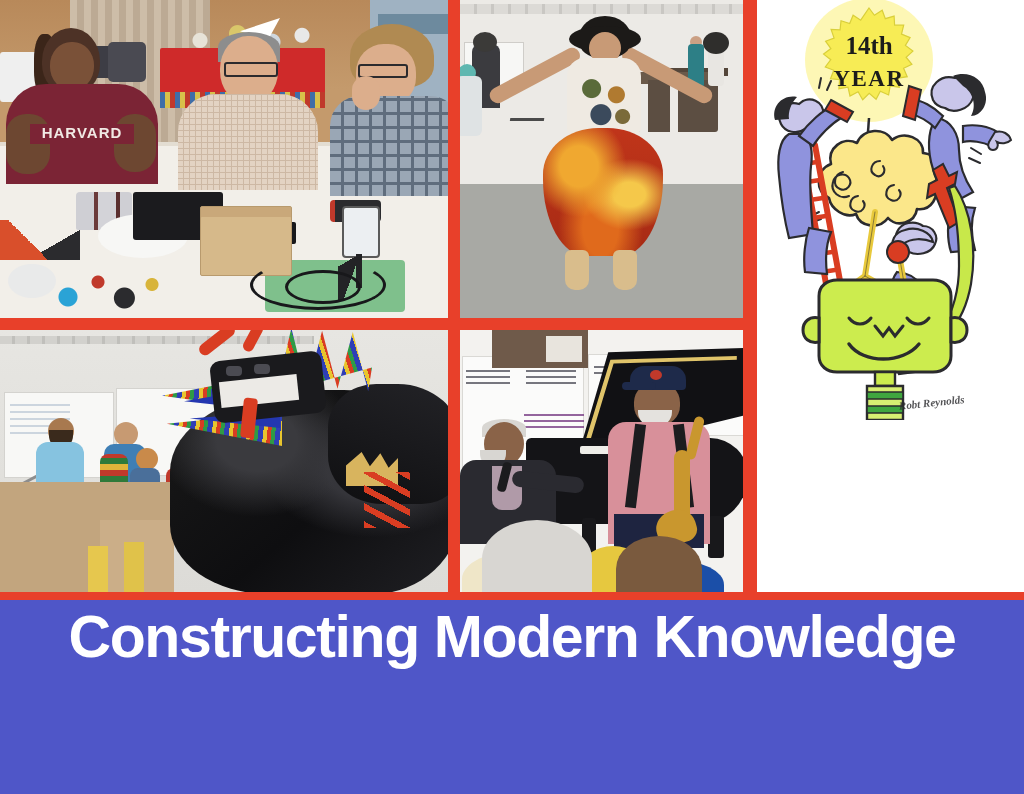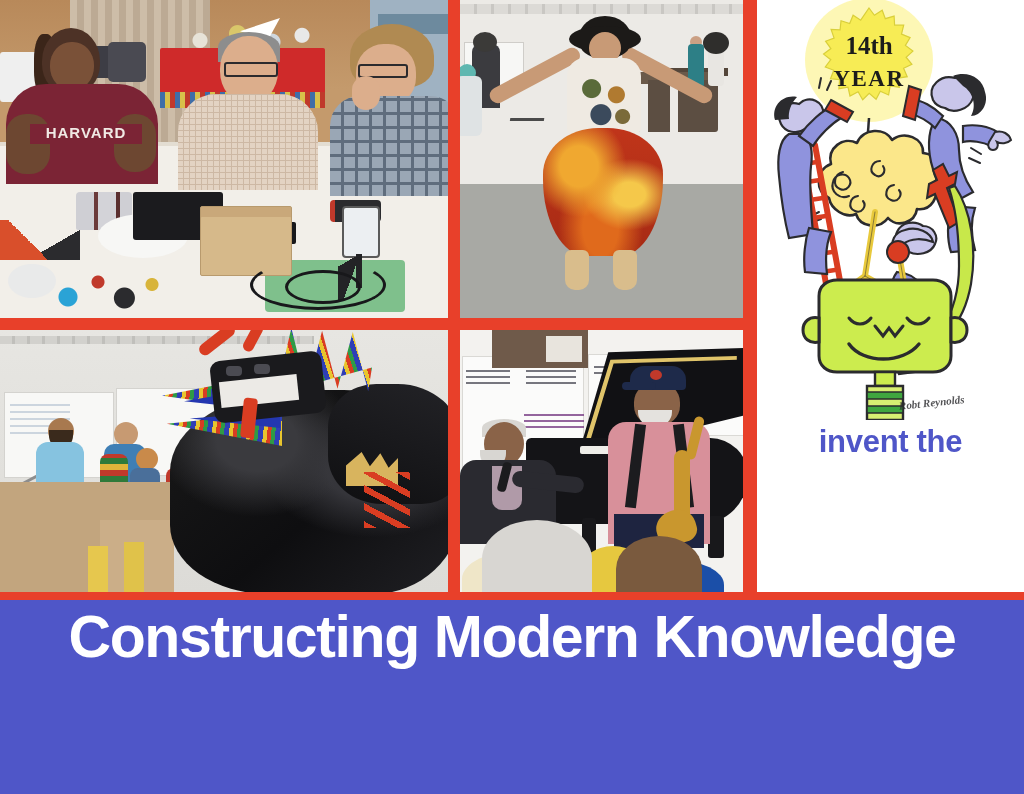--- a/index.html
+++ b/index.html
@@ -68,21 +68,21 @@
                 radial-gradient(circle at 62% 72%,#2b2b2e 0 10px,transparent 11px),
                 radial-gradient(circle at 85% 45%,#d8b43a 0 6px,transparent 7px);}
   .tl-bottle{position:absolute;left:8px;bottom:20px;width:48px;height:34px;background:#e7e9ea;border-radius:50%;opacity:.85;}
   .p1{position:absolute;left:6px;top:28px;width:152px;height:150px;}
   .p1 .head{position:absolute;left:36px;top:0;width:58px;height:66px;background:#4d3226;border-radius:50% 50% 45% 45%;}
   .p1 .face{position:absolute;left:44px;top:14px;width:44px;height:48px;background:#7a5138;border-radius:48%;}
   .p1 .hairb{position:absolute;left:28px;top:6px;width:22px;height:62px;background:#3b2519;border-radius:40%;}
   .p1 .body{position:absolute;left:0;top:56px;width:152px;height:100px;background:#7b2435;border-radius:40px 40px 0 0;}
   .p1 .arml{position:absolute;left:0;top:86px;width:44px;height:60px;background:#6d4731;border-radius:20px;}
   .p1 .armr{position:absolute;left:108px;top:86px;width:42px;height:58px;background:#6d4731;border-radius:20px;}
-  .p1 .logo{position:absolute;left:24px;top:96px;width:112px;height:20px;
+  .p1 .logo{position:absolute;left:24px;top:96px;width:104px;height:20px;
      background:#7b2435;color:#f0e9e4;font:700 15px "Liberation Sans",sans-serif;text-align:center;letter-spacing:1px;}
   .p2{position:absolute;left:178px;top:36px;width:140px;height:142px;}
   .p2 .head{position:absolute;left:42px;top:0;width:58px;height:68px;background:#dcae8c;border-radius:48%;}
   .p2 .hair{position:absolute;left:40px;top:-4px;width:62px;height:30px;background:#8d8d8d;border-radius:50% 50% 0 0;}
   .p2 .glass{position:absolute;left:46px;top:26px;width:50px;height:11px;
      border:2px solid #2b2b2e;border-radius:3px;background:transparent;}
   .p2 .body{position:absolute;left:0;top:58px;width:140px;height:96px;background:#e3d3c3;border-radius:38px 38px 0 0;}
   .p2 .stripe{position:absolute;inset:0;background:repeating-linear-gradient(90deg,transparent 0 5px,#cdb8a4 5px 6px),
      repeating-linear-gradient(0deg,transparent 0 5px,#cdb8a4 5px 6px);border-radius:38px 38px 0 0;}
   .p3{position:absolute;left:330px;top:24px;width:130px;height:160px;}
@@ -564,21 +564,20 @@
             <path fill="#ccec4e" stroke="#2b2b2e" stroke-width="2.4" d="M118 372 l20 0 0 14 -20 0z"></path>
             <path fill="#d7ef72" stroke="#2b2b2e" stroke-width="2.4" d="M110 386 l36 0 0 34 -36 0z"></path>
             <path fill="#3fa63f" stroke="#2b2b2e" stroke-width="1.6" d="M110 392 l36 0 0 7 -36 0z M110 406 l36 0 0 7 -36 0z"></path>
           </g>
         </svg>
       </div>
 
       <div class="signature">Robt Reynolds</div>
 
       <div class="tagline">
-        <span>invent the</span>
       </div>
     </div>
   </div>
 
   <div class="band">
     <div class="t1">Constructing Modern Knowledge</div>
   </div>
 </div>
 
 </body></html>

